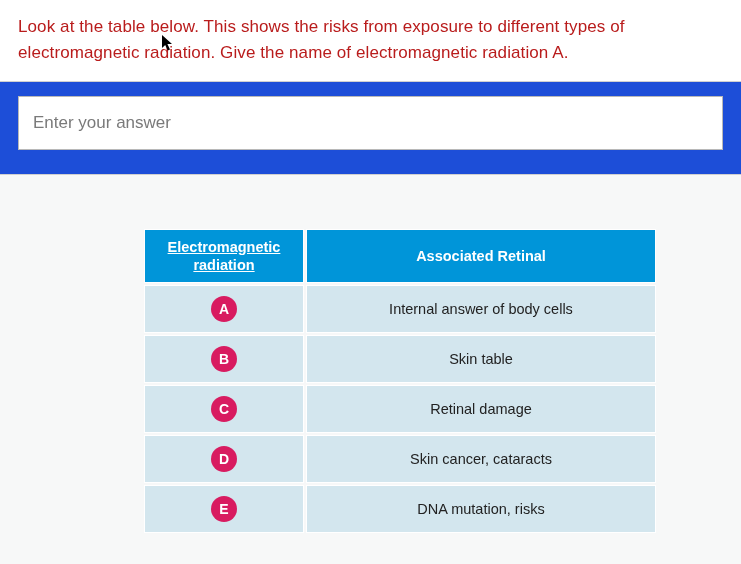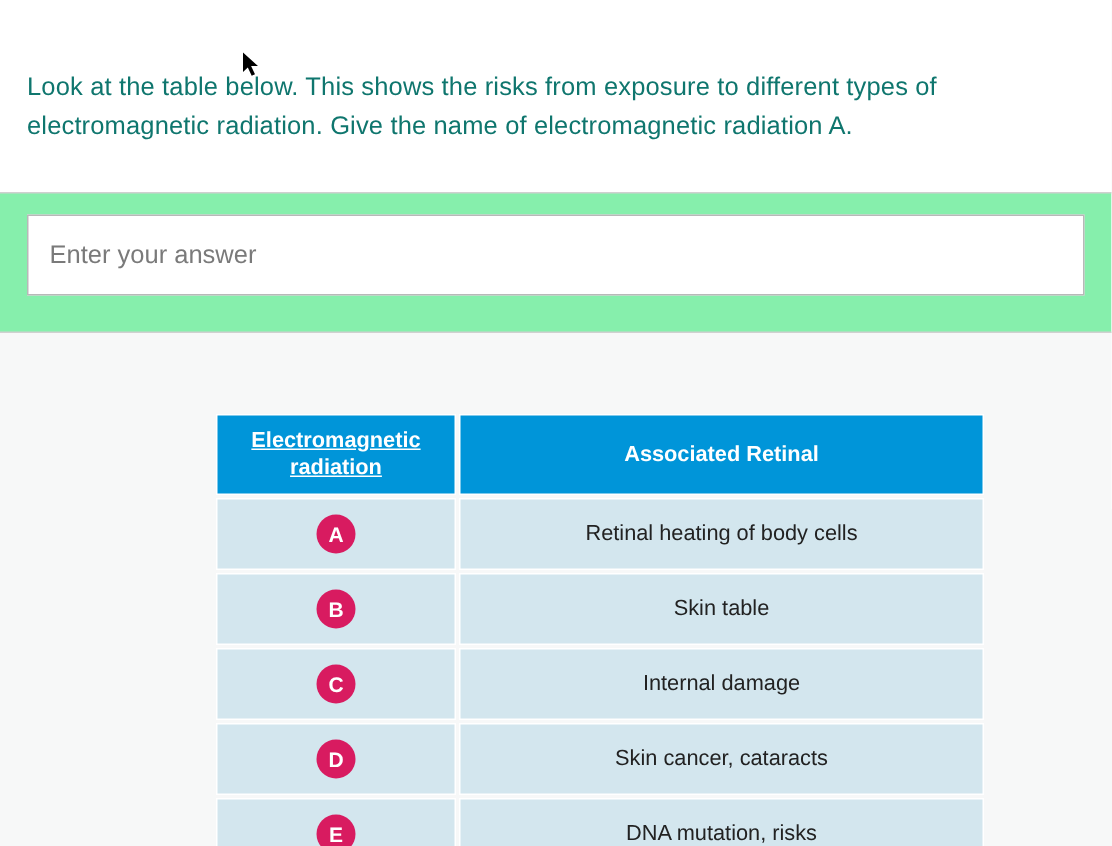--- a/index.html
+++ b/index.html
@@ -8,38 +8,37 @@
     background: #ffffff;
     width: 741px;
     height: 564px;
     overflow: hidden;
     position: relative;
   }
   .question-area {
     padding: 14px 18px 10px 18px;
     font-size: 17px;
     line-height: 1.5;
-    color: #0f766e;
+    color: #b91c1c;
     letter-spacing: 0.1px;
-    margin-top: 31px;
   }
   .cursor-icon {
     position: absolute;
     left: 161px;
     top: 34px;
     width: 14px;
     height: 18px;
     pointer-events: none;
   }
   .answer-zone {
-    background: #86efac;
+    background: #1d4ed8;
     border-top: 1px solid #d0d0d0;
     border-bottom: 1px solid #d0d0d0;
     padding: 14px 18px 24px 18px;
-    margin-top: 22px;
+    margin-top: 6px;
   }
   .answer-input {
     width: 100%;
     height: 54px;
     border: 1px solid #b8b8b8;
     background: #fff;
     font-size: 17px;
     padding: 0 14px;
     color: #333;
     outline: none;
@@ -105,29 +104,29 @@
   <table class="em-table">
     <thead>
       <tr>
         <th class="col-left">Electromagnetic radiation</th>
         <th class="col-right">Associated Retinal</th>
       </tr>
     </thead>
     <tbody>
       <tr>
         <td><span class="badge">A</span></td>
-        <td>Retinal heating of body cells</td>
+        <td>Internal answer of body cells</td>
       </tr>
       <tr>
         <td><span class="badge">B</span></td>
         <td>Skin table</td>
       </tr>
       <tr>
         <td><span class="badge">C</span></td>
-        <td>Internal damage</td>
+        <td>Retinal damage</td>
       </tr>
       <tr>
         <td><span class="badge">D</span></td>
         <td>Skin cancer, cataracts</td>
       </tr>
       <tr>
         <td><span class="badge">E</span></td>
         <td>DNA mutation, risks</td>
       </tr>
     </tbody>

